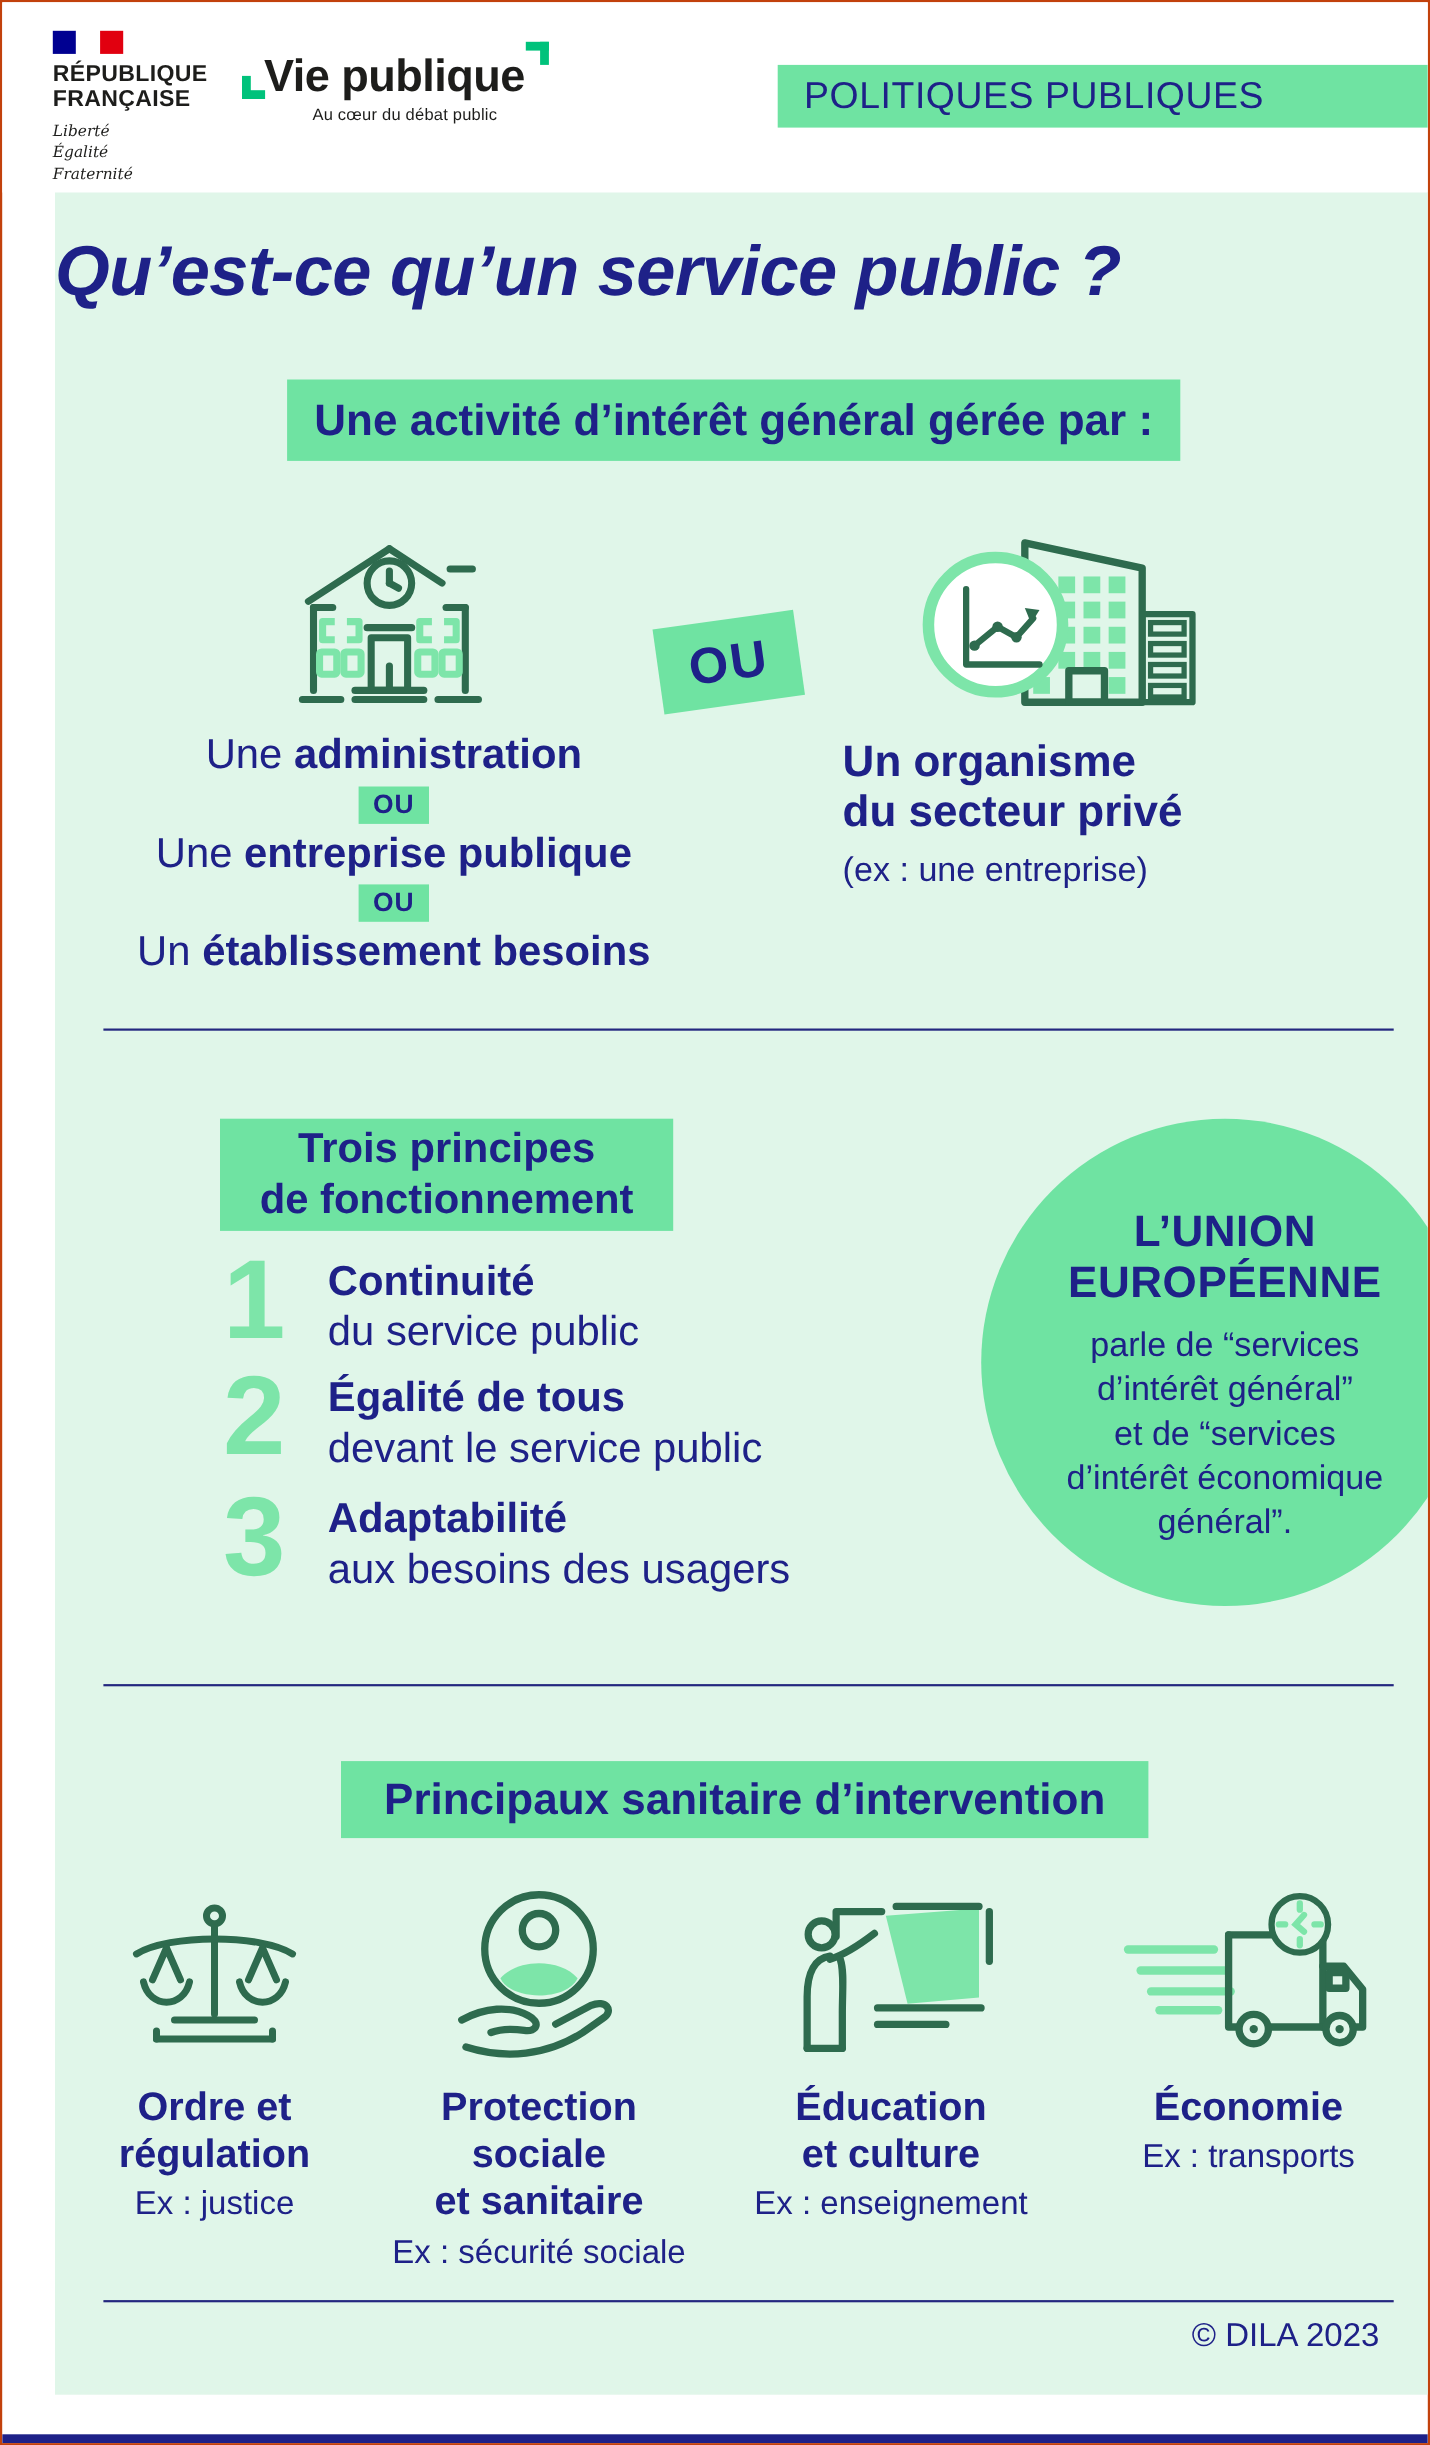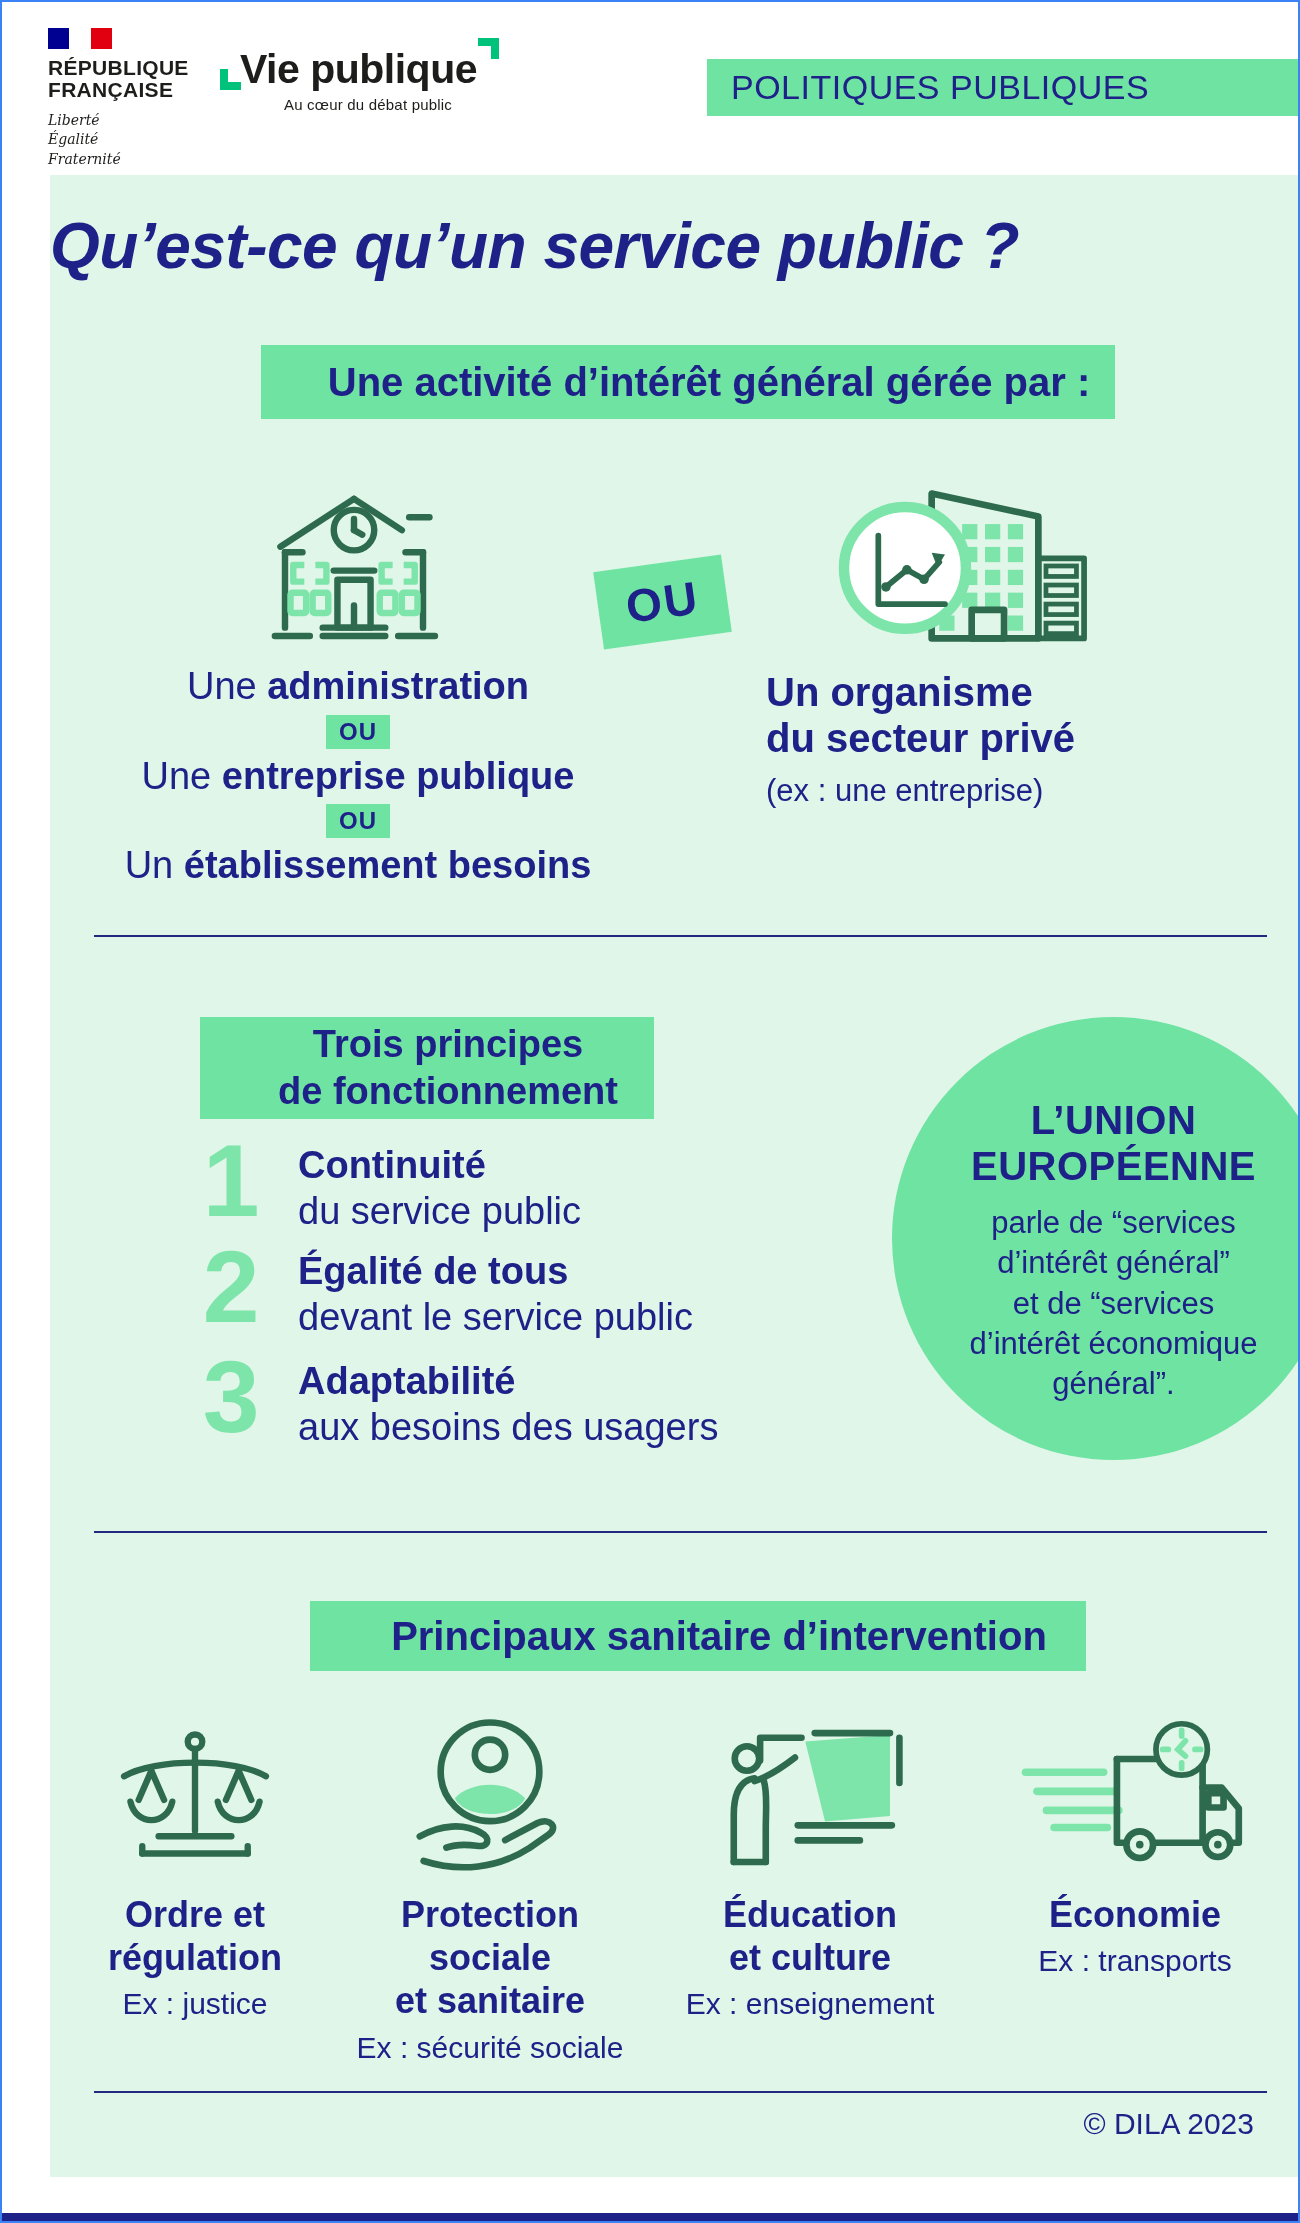--- a/index.html
+++ b/index.html
@@ -1,18 +1,18 @@
 <!DOCTYPE html>
 <html><head>
 <meta charset="utf-8">
 <style>
   html,body { margin:0; padding:0; background:#ffffff; }
   .page {
     position:relative; width:1300px; height:2223px; box-sizing:border-box;
-    background:#ffffff; border:2px solid #3b82f6;
+    background:#ffffff; border:2px solid #c2410c;
     font-family:"Liberation Sans", sans-serif; overflow:hidden;
   }
   
   .header { position:absolute; top:0; left:0; right:0; height:173px; background:#fff; }
   .rf-block { position:absolute; left:46px; top:26px; color:#1d1d1b; }
   .flag { display:flex; width:64px; height:21px; }
   .flag span { flex:1; }
   .flag .b { background:#000091; } .flag .w { background:#ffffff; } .flag .r { background:#e1000f; }
   .rf-name { font-weight:bold; font-size:21px; line-height:1.06; letter-spacing:0.3px; margin-top:8px; }
   .rf-motto { font-family:"DejaVu Serif", serif; font-style:italic; font-size:14px; line-height:1.4; margin-top:9px; }
@@ -22,21 +22,21 @@
   .vp-tr { position:absolute; right:-22px; top:-8px; width:13px; height:13px; border-right:8px solid #00c27b; border-top:8px solid #00c27b; }
   .vp-tagline { font-size:15px; margin-top:3px; margin-left:44px; letter-spacing:0.2px; }
   .cat-badge {
     position:absolute; left:705px; right:0; top:57px; height:57px; background:#6fe3a2;
     color:#1e2188; font-weight:normal; font-size:34px; letter-spacing:0.5px;
     display:flex; align-items:center; padding-left:24px;
   }
   
   .content { position:absolute; left:48px; right:0; top:173px; height:2002px; background:#e0f6e9; overflow:hidden; }
   .page-title { position:absolute; top:34px; left:0; width:100%; text-align:left; font-size:64px; font-weight:bold; color:#1e2188; letter-spacing:-0.5px;font-style:italic; }
-  .gbanner { background:#6fe3a2; color:#1e2188; font-weight:bold; display:flex; align-items:center; justify-content:center; text-align:right;padding-left:42px; }
+  .gbanner { background:#6fe3a2; color:#1e2188; font-weight:bold; display:flex; align-items:center; justify-content:center; text-align:right; }
   .banner1 { position:absolute; left:211px; top:170px; width:812px; height:74px; font-size:40px; }
   .admin-icon { position:absolute; left:212px; top:312px; width:184px; height:158px; }
   .ou-big { position:absolute; left:548px; top:388px; background:#6fe3a2; color:#1e2188; font-weight:bold; font-size:46px; letter-spacing:2px; padding:12px 28px; transform:rotate(-8deg); }
   .private-icon { position:absolute; left:784px; top:290px; width:262px; height:181px; }
   .pub-list { position:absolute; left:58px; top:490px; width:500px; display:flex; flex-direction:column; align-items:center; gap:6px; }
   .pub-item { font-size:38px; color:#1e2188; line-height:1.15; white-space:nowrap; }
   .pub-item b { font-weight:bold; }
   .ou-pill { background:#6fe3a2; color:#1e2188; font-weight:bold; font-size:24px; padding:3px 13px; letter-spacing:1px; }
   .priv-block { position:absolute; left:716px; top:494px; width:404px; color:#1e2188; }
   .priv-main { font-size:40px; font-weight:bold; line-height:1.15; }

